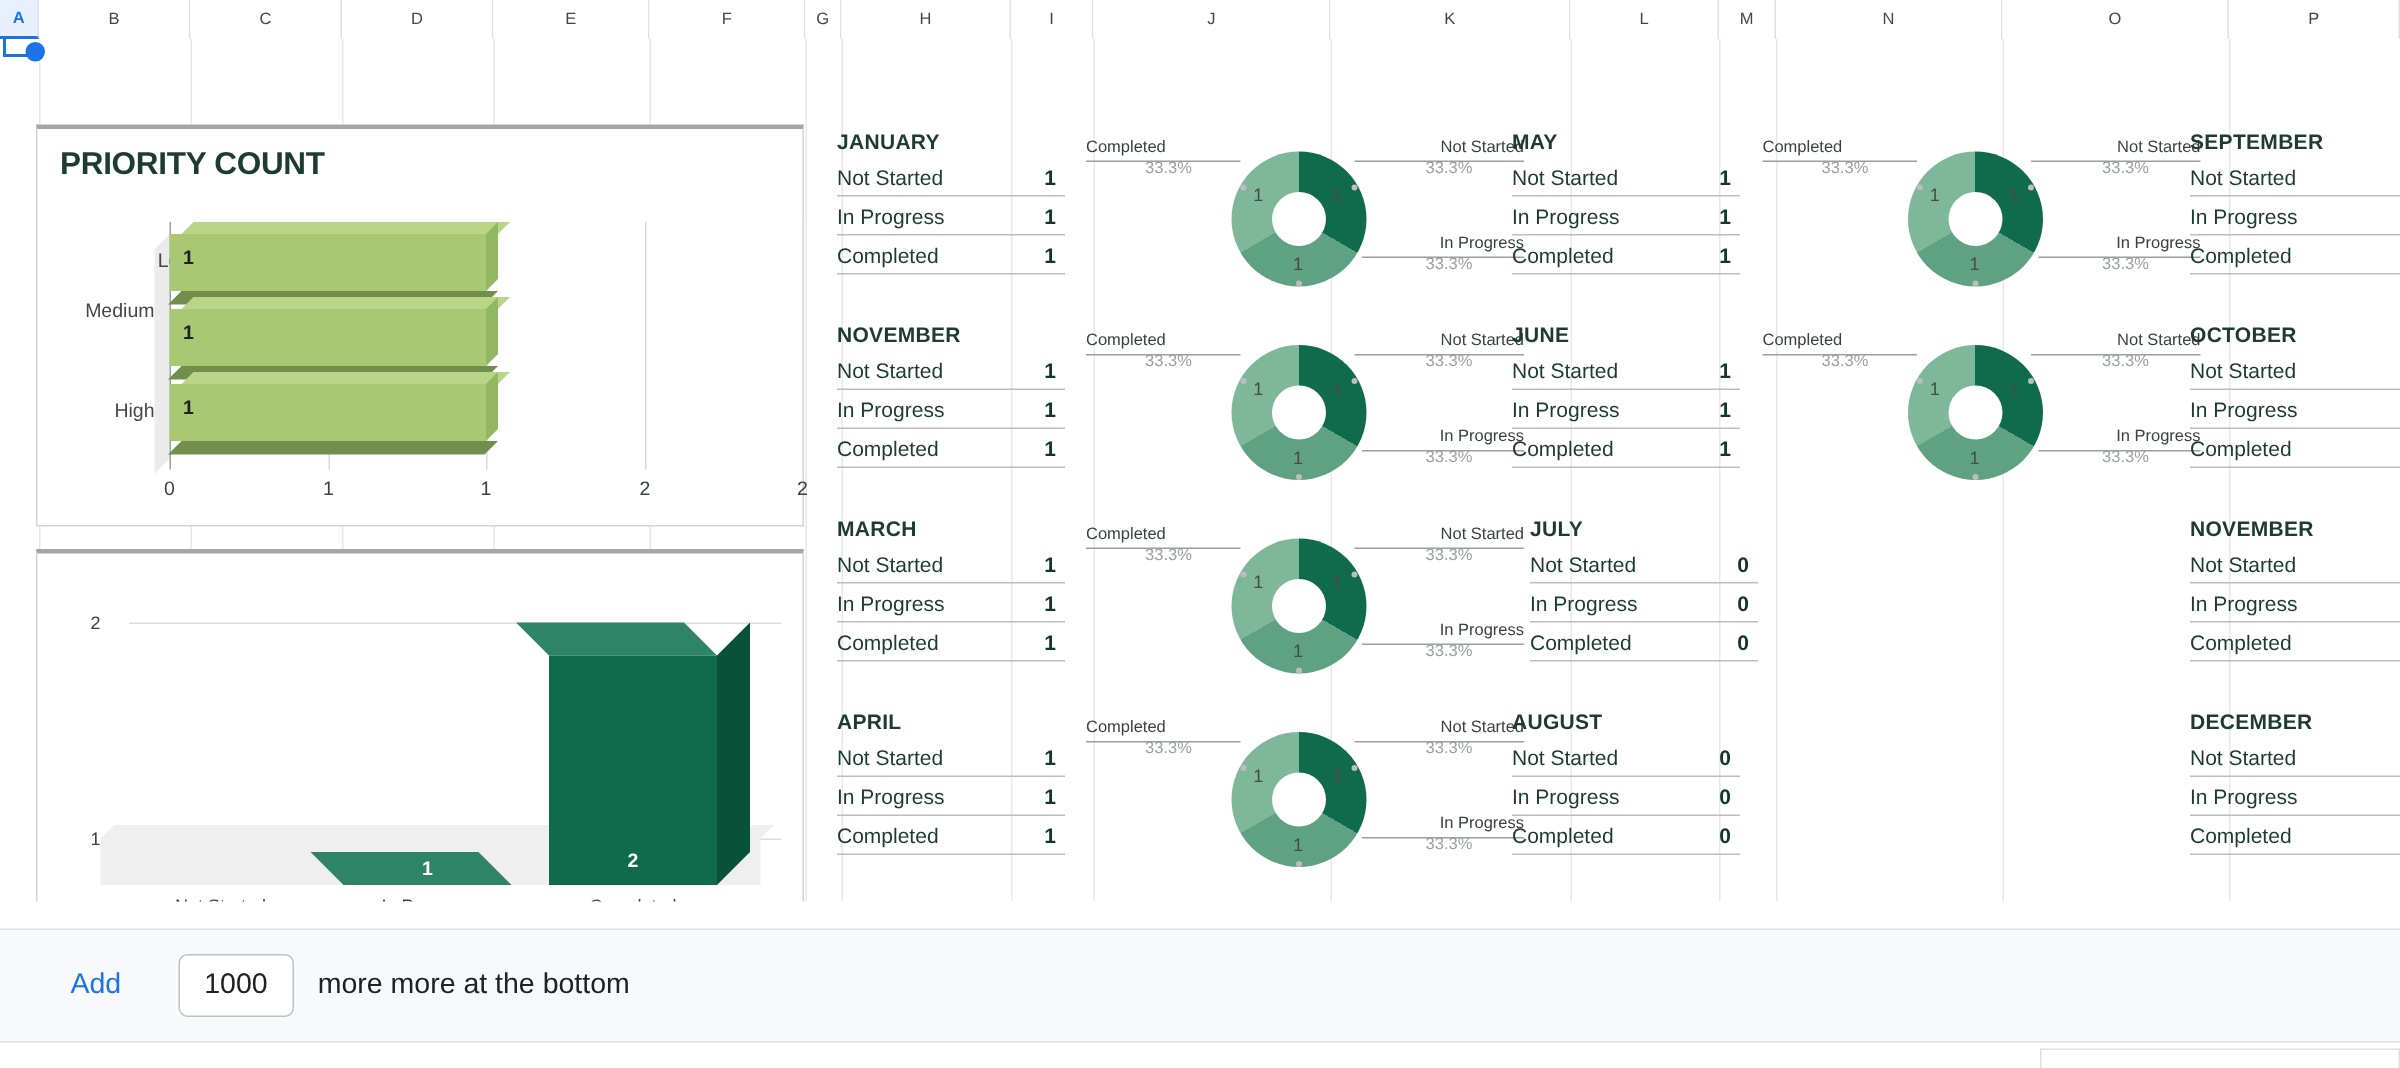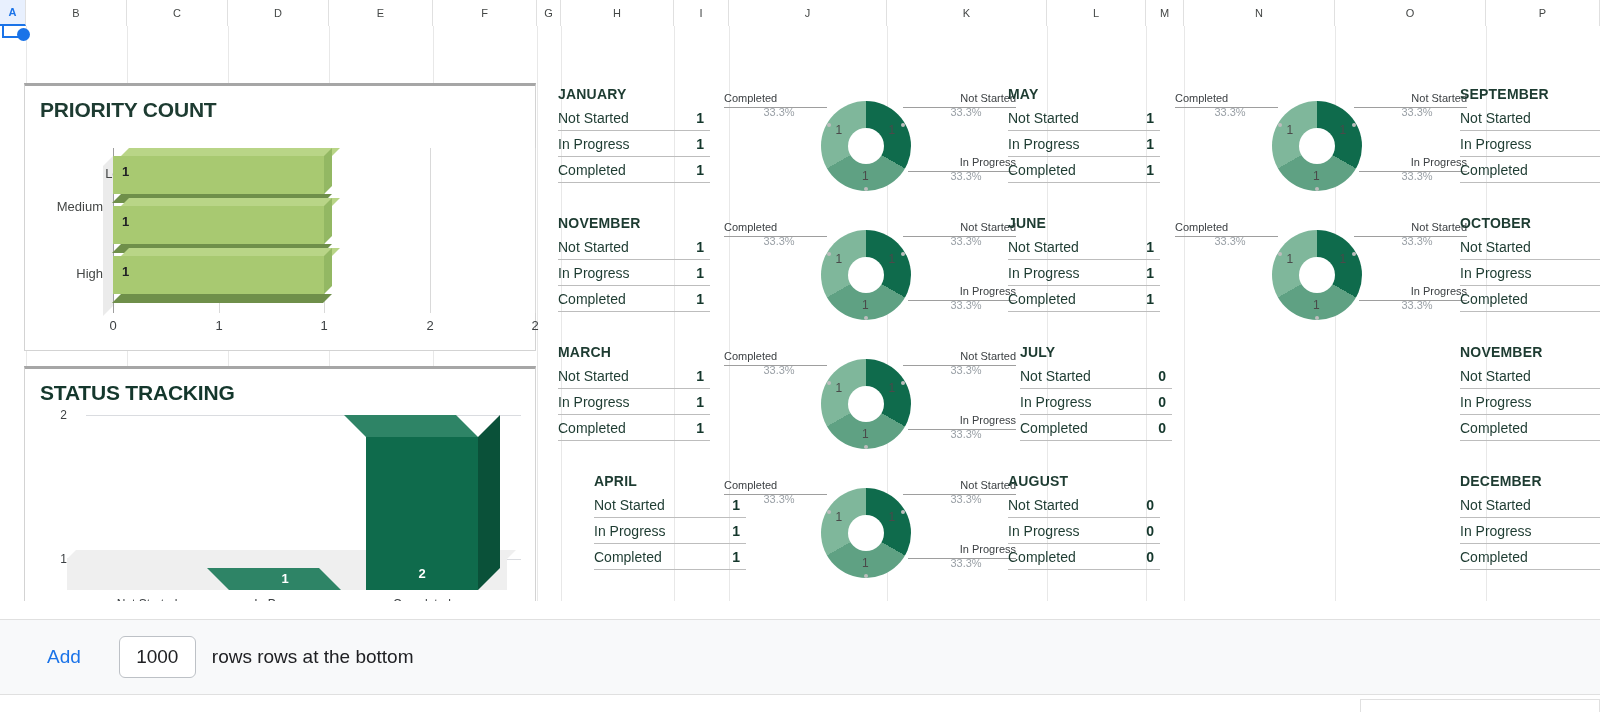--- a/index.html
+++ b/index.html
@@ -318,21 +318,20 @@
           </div>
           <div class="pc-xlabel" style="left: 73px; top: 180px;">0</div>
           <div class="pc-xlabel" style="left: 179px; top: 180px;">1</div>
           <div class="pc-xlabel" style="left: 284px; top: 180px;">1</div>
           <div class="pc-xlabel" style="left: 390px; top: 180px;">2</div>
           <div class="pc-xlabel" style="left: 495px; top: 180px;">2</div>
         </div>
     </div>
 
     <div class="card" id="card-status">
-      <div class="card-title">STATUS TRACKING</div>
       <div class="st-plot" id="st-plot">
           <div class="st-ylabel" style="top: -1px;">2</div>
           <div class="st-grid" style="top: 6px;"></div>
           <div class="st-ylabel" style="top: 143px;">1</div>
           <div class="st-grid" style="top: 150px;"></div>
           <div class="st-floor-top"></div>
           <div class="st-floor"></div>
           <div class="st-xlabel" style="left: 57px; top: 188px;">Not Started</div>
           <div class="flat3d" style="left: 204px; top: 159px; width: 112px; height: 22px;">
             <div class="ftop"></div>
@@ -463,21 +462,21 @@
             <span class="dl-pct">33.3%</span>
           </div>
           <div class="dlabel left" style="left: 8px; top: 21px; width: 110px; text-align: left;">
             <span class="dl-name">Completed</span>
             <span class="dl-pct">33.3%</span>
           </div>
           <div class="dleader" style="left: 187px; top: 36px; width: 113px;"></div>
           <div class="dleader" style="left: 192px; top: 100px; width: 108px;"></div>
           <div class="dleader" style="left: 8px; top: 36px; width: 103px;"></div>
         </div>
-        <div class="month-block" style="left: 558px; top: 447px; width: 152px; margin-left: 36px;">
+        <div class="month-block" style="left: 558px; top: 447px; width: 152px;">
           <div class="month-name">APRIL</div>
           <div class="mrow">
             <span class="mlabel">Not Started</span>
             <span class="mval">1</span>
           </div>
           <div class="mrow">
             <span class="mlabel">In Progress</span>
             <span class="mval">1</span>
           </div>
           <div class="mrow">
@@ -679,20 +678,20 @@
             <span class="mlabel">Completed</span>
             <span class="mval"></span>
           </div>
         </div>
       </div>
   </div>
 
   <div class="addbar">
     <span class="add-link">Add</span>
     <input class="add-input" type="text" value="1000" style="">
-    <span class="add-text">rows rows at the bottom</span>
+    <span class="add-text">more more at the bottom</span>
   </div>
 
   <div class="bottom-strip">
     <div class="inner"></div>
   </div>
 
 </div>
 
 </body></html>

